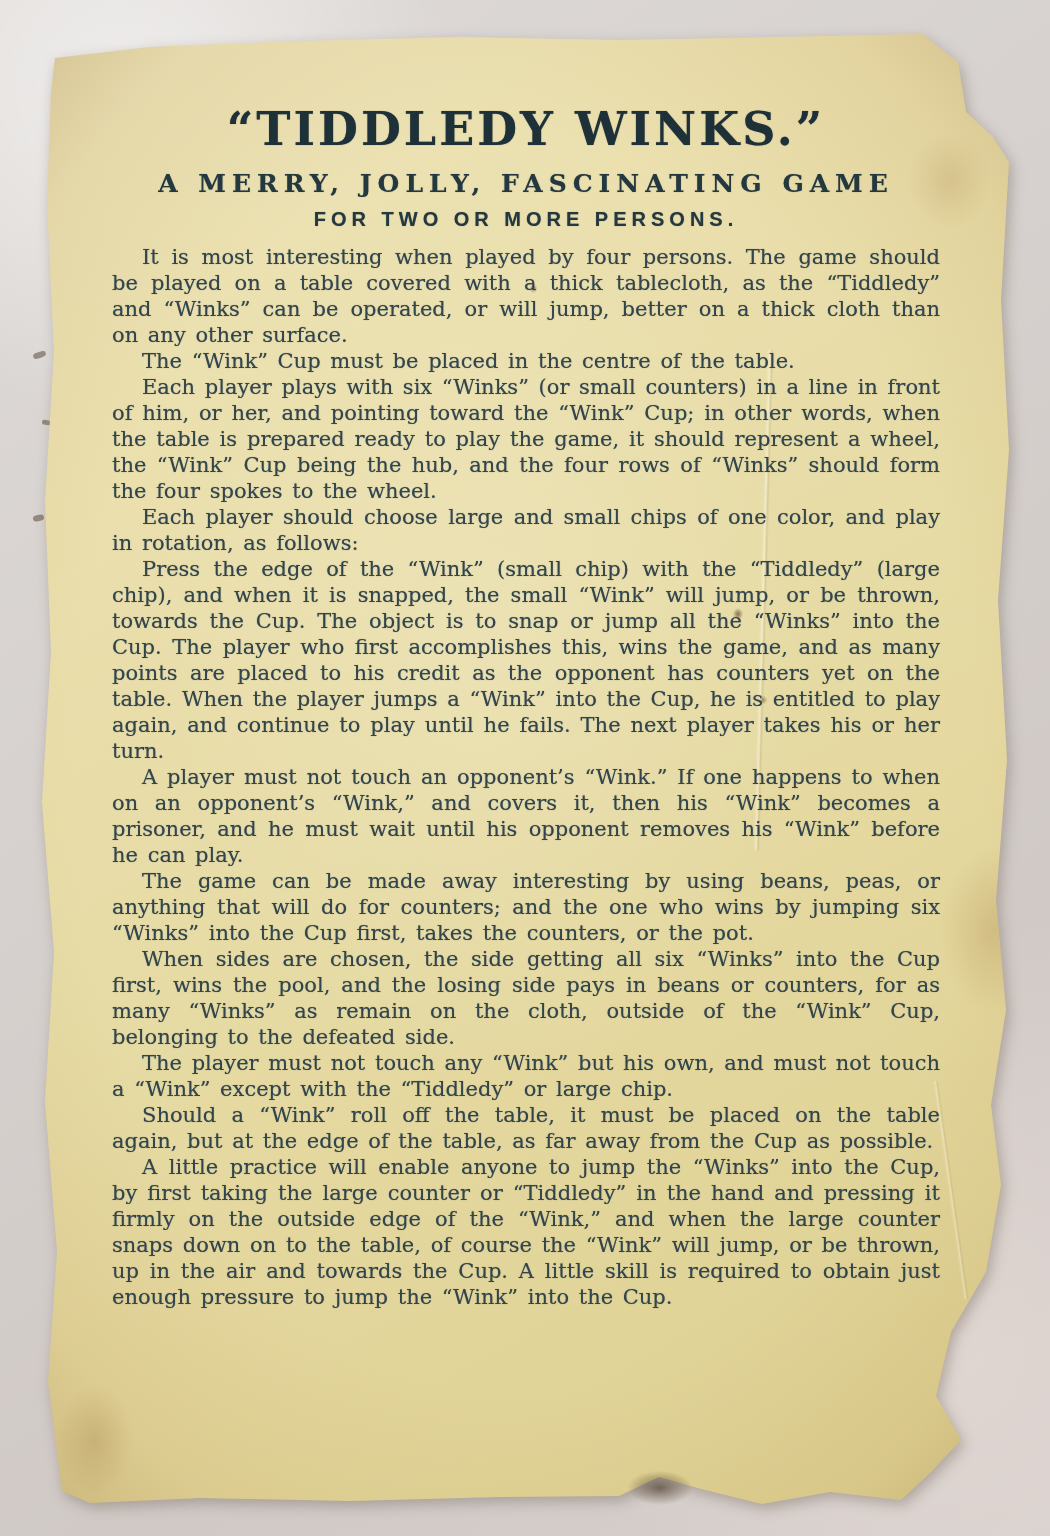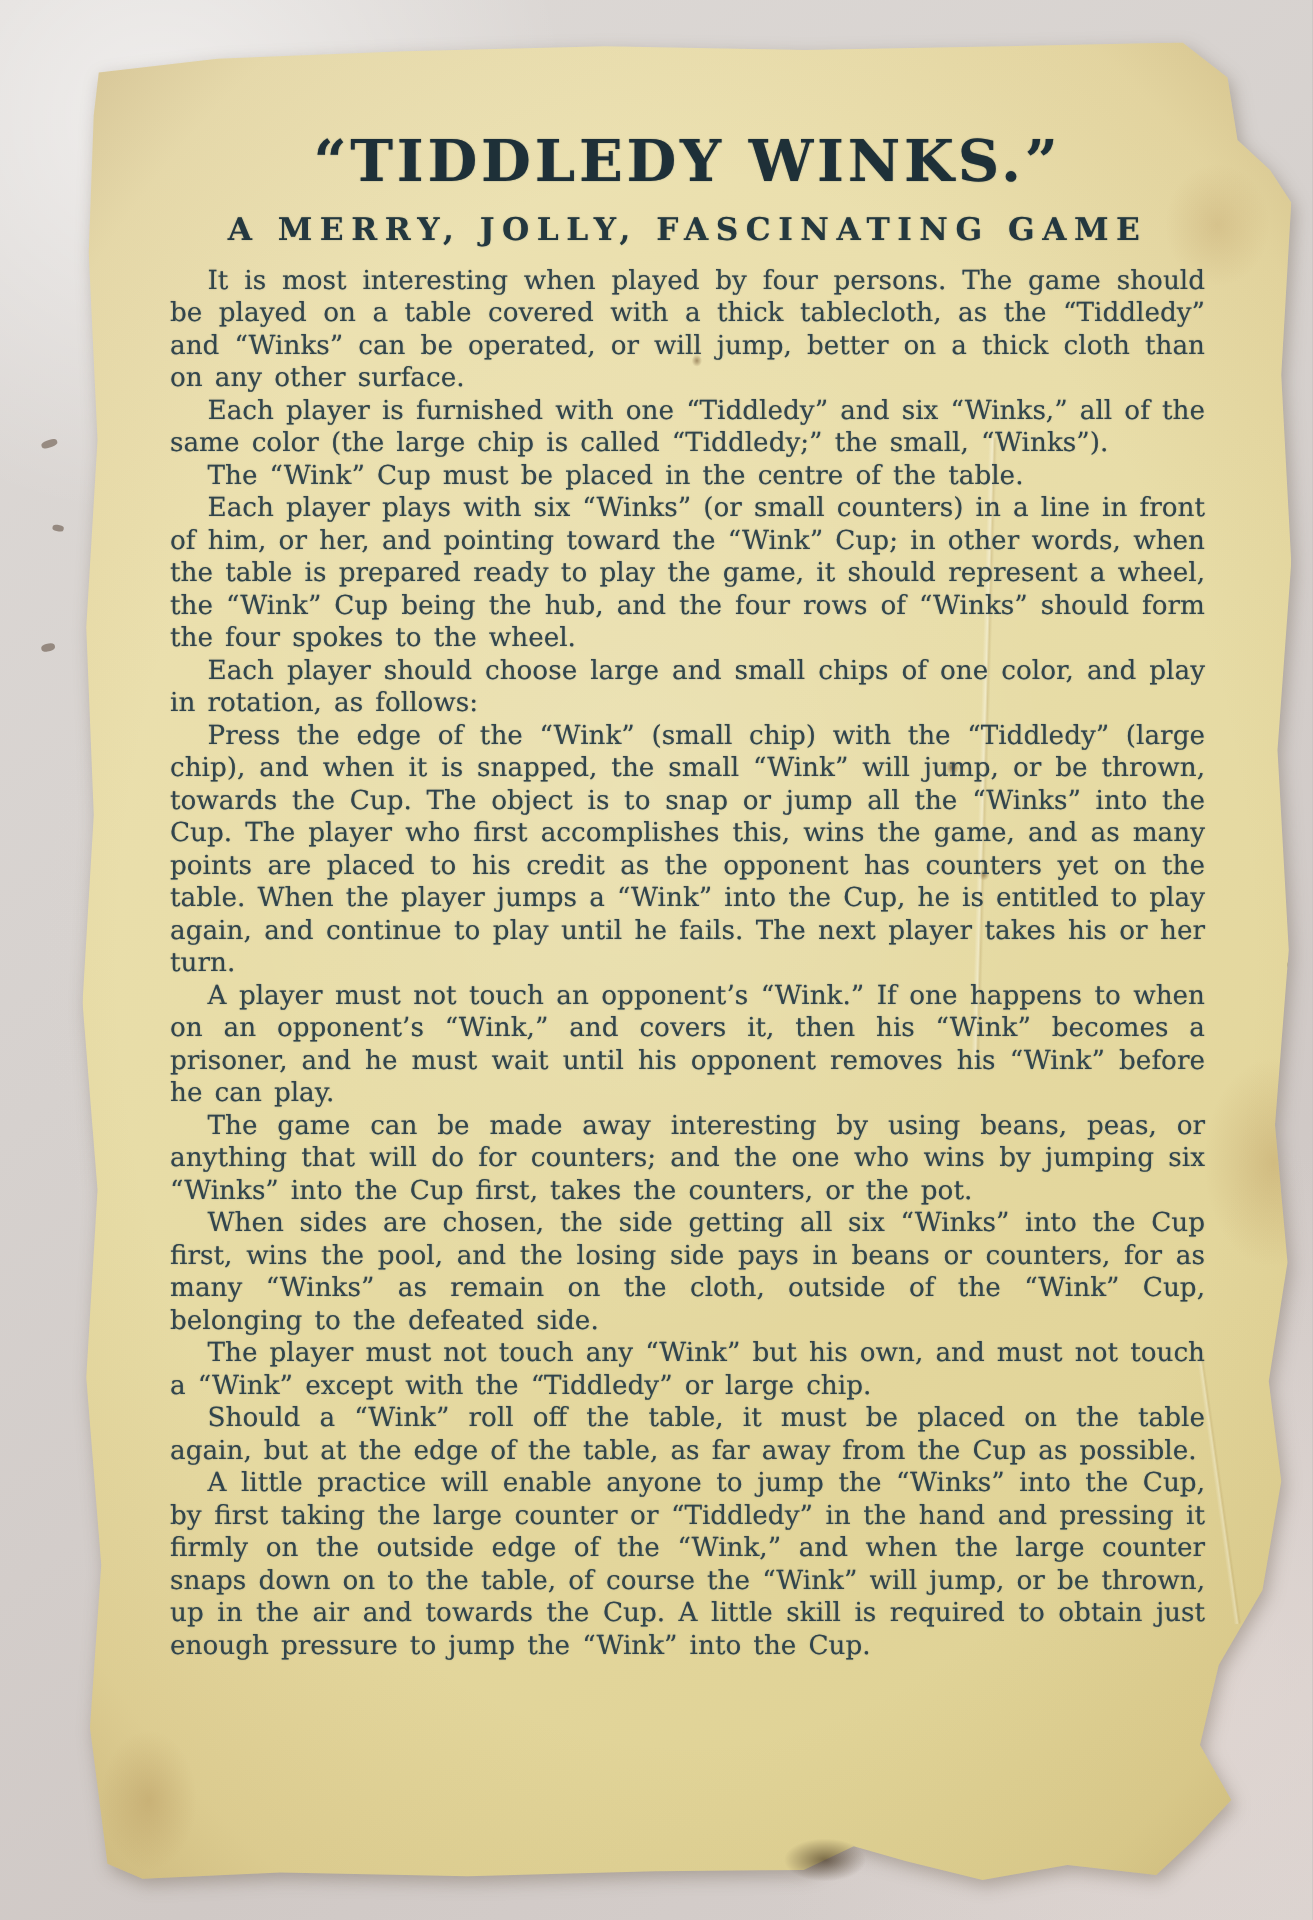--- a/index.html
+++ b/index.html
@@ -5,21 +5,21 @@
   html,body{margin:0;padding:0;background:#c9c4c1;}
   .scene{
     position:relative;width:1050px;height:1536px;overflow:hidden;
     background:
       radial-gradient(ellipse 45% 30% at 12% 6%, rgba(255,255,255,0.55), transparent 70%),
       radial-gradient(ellipse 50% 40% at 92% 88%, rgba(233,221,216,0.5), transparent 72%),
       radial-gradient(ellipse 60% 50% at 50% 50%, rgba(225,218,214,0.35), transparent 80%),
       linear-gradient(145deg,#dedad7 0%,#d6d1ce 40%,#d0c9c6 72%,#d7d0cd 100%);
     font-family:"DejaVu Serif", serif;
   }
-  .paper-shadow{position:absolute;inset:0;filter:drop-shadow(3px 5px 7px rgba(100,88,72,0.38));margin-left:24px;}
+  .paper-shadow{position:absolute;inset:0;filter:drop-shadow(3px 5px 7px rgba(100,88,72,0.38));}
   .paper{
     position:absolute;left:0;top:0;width:1050px;height:1536px;
     clip-path:polygon(55px 58px,150px 47px,300px 41px,460px 37px,620px 40px,780px 37px,922px 34px,
       958px 62px,966px 112px,992px 136px,1009px 162px,
       1001px 300px,1009px 450px,998px 600px,1007px 760px,996px 900px,1006px 1010px,991px 1105px,1001px 1185px,986px 1272px,
       951px 1332px,936px 1396px,961px 1440px,931px 1472px,901px 1500px,
       830px 1492px,762px 1504px,701px 1489px,659px 1477px,619px 1496px,
       500px 1497px,350px 1501px,200px 1498px,90px 1503px,62px 1491px,
       48px 1382px,57px 1252px,45px 1102px,54px 952px,42px 802px,51px 652px,45px 502px,54px 352px,47px 202px,51px 92px);
     background:linear-gradient(150deg,#efe7bf 0%,#ebe0af 22%,#e7dca6 48%,#e3d69c 70%,#dccf90 100%);
@@ -96,24 +96,24 @@
       <div class="crease"></div>
       <div class="crease2"></div>
       <span class="speck sp4"></span>
       <span class="speck sp5"></span>
       <span class="speck sp6"></span>
 
       <div class="content">
         <div class="doc-header">
           <h1 class="title">“TIDDLEDY WINKS.”</h1>
           <h2 class="subtitle">A MERRY, JOLLY, FASCINATING GAME</h2>
+          <h3 class="subtitle2">FOR TWO OR MORE PERSONS.</h3>
         </div>
         <div class="rules">
             <p>It is most interesting when played by four persons.  The game should be played on a table covered with a thick tablecloth, as the “Tiddledy” and “Winks” can be operated, or will jump, better on a thick cloth than on any other surface.</p>
-            <p>Each player is furnished with one “Tiddledy” and six “Winks,” all of the same color (the large chip is called “Tiddledy;” the small, “Winks”).</p>
             <p>The “Wink” Cup must be placed in the centre of the table.</p>
             <p>Each player plays with six “Winks” (or small counters) in a line in front of him, or her, and pointing toward the “Wink” Cup; in other words, when the table is prepared ready to play the game, it should represent a wheel, the “Wink” Cup being the hub, and the four rows of “Winks” should form the four spokes to the wheel.</p>
             <p>Each player should choose large and small chips of one color, and play in rotation, as follows:</p>
             <p>Press the edge of the “Wink” (small chip) with the “Tiddledy” (large chip), and when it is snapped, the small “Wink” will jump, or be thrown, towards the Cup.  The object is to snap or jump all the “Winks” into the Cup.  The player who first accomplishes this, wins the game, and as many points are placed to his credit as the opponent has counters yet on the table.  When the player jumps a “Wink” into the Cup, he is entitled to play again, and continue to play until he fails.  The next player takes his or her turn.</p>
             <p>A player must not touch an opponent’s “Wink.”  If one happens to when on an opponent’s “Wink,” and covers it, then his “Wink” becomes a prisoner, and he must wait until his opponent removes his “Wink” before he can play.</p>
             <p>The game can be made away interesting by using beans, peas, or anything that will do for counters; and the one who wins by jumping six “Winks” into the Cup first, takes the counters, or the pot.</p>
             <p>When sides are chosen, the side getting all six “Winks” into the Cup first, wins the pool, and the losing side pays in beans or counters, for as many “Winks” as remain on the cloth, outside of the “Wink” Cup, belonging to the defeated side.</p>
             <p>The player must not touch any “Wink” but his own, and must not touch a “Wink” except with the “Tiddledy” or large chip.</p>
             <p>Should a “Wink” roll off the table, it must be placed on the table again, but at the edge of the table, as far away from the Cup as possible.</p>
             <p>A little practice will enable anyone to jump the “Winks” into the Cup, by first taking the large counter or “Tiddledy” in the hand and pressing it firmly on the outside edge of the “Wink,” and when the large counter snaps down on to the table, of course the “Wink” will jump, or be thrown, up in the air and towards the Cup.  A little skill is required to obtain just enough pressure to jump the “Wink” into the Cup.</p>

